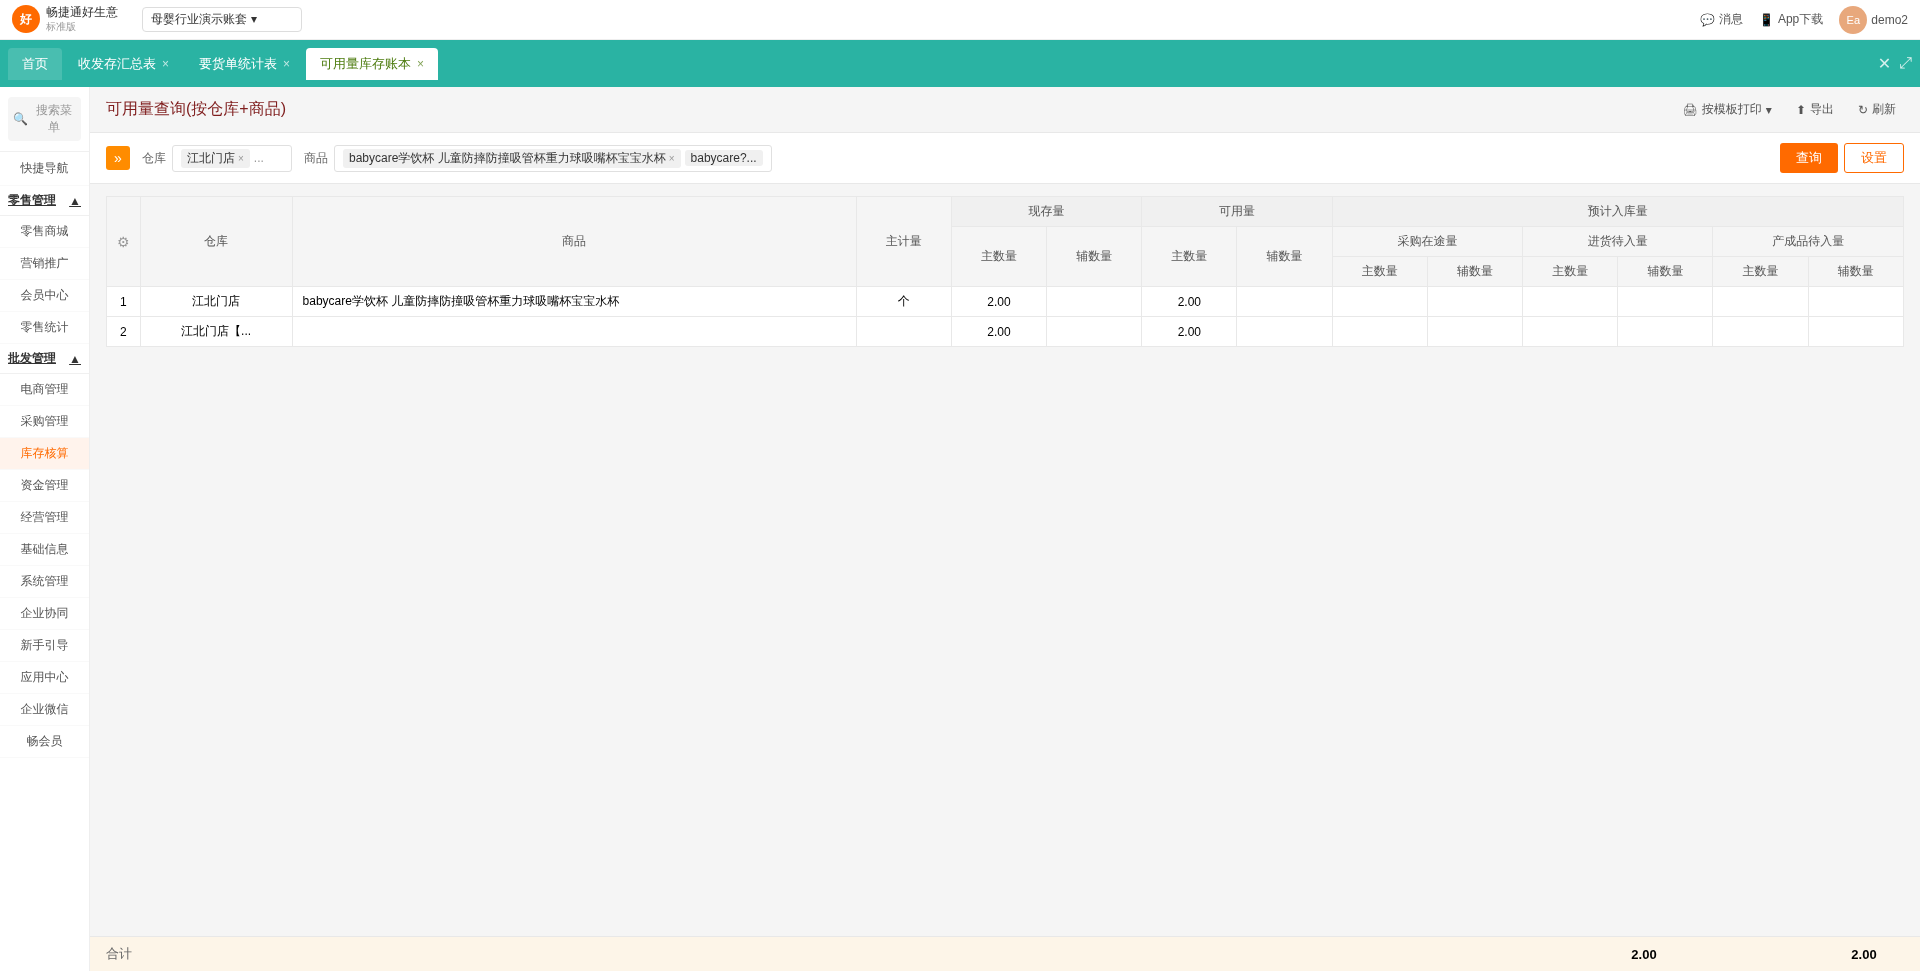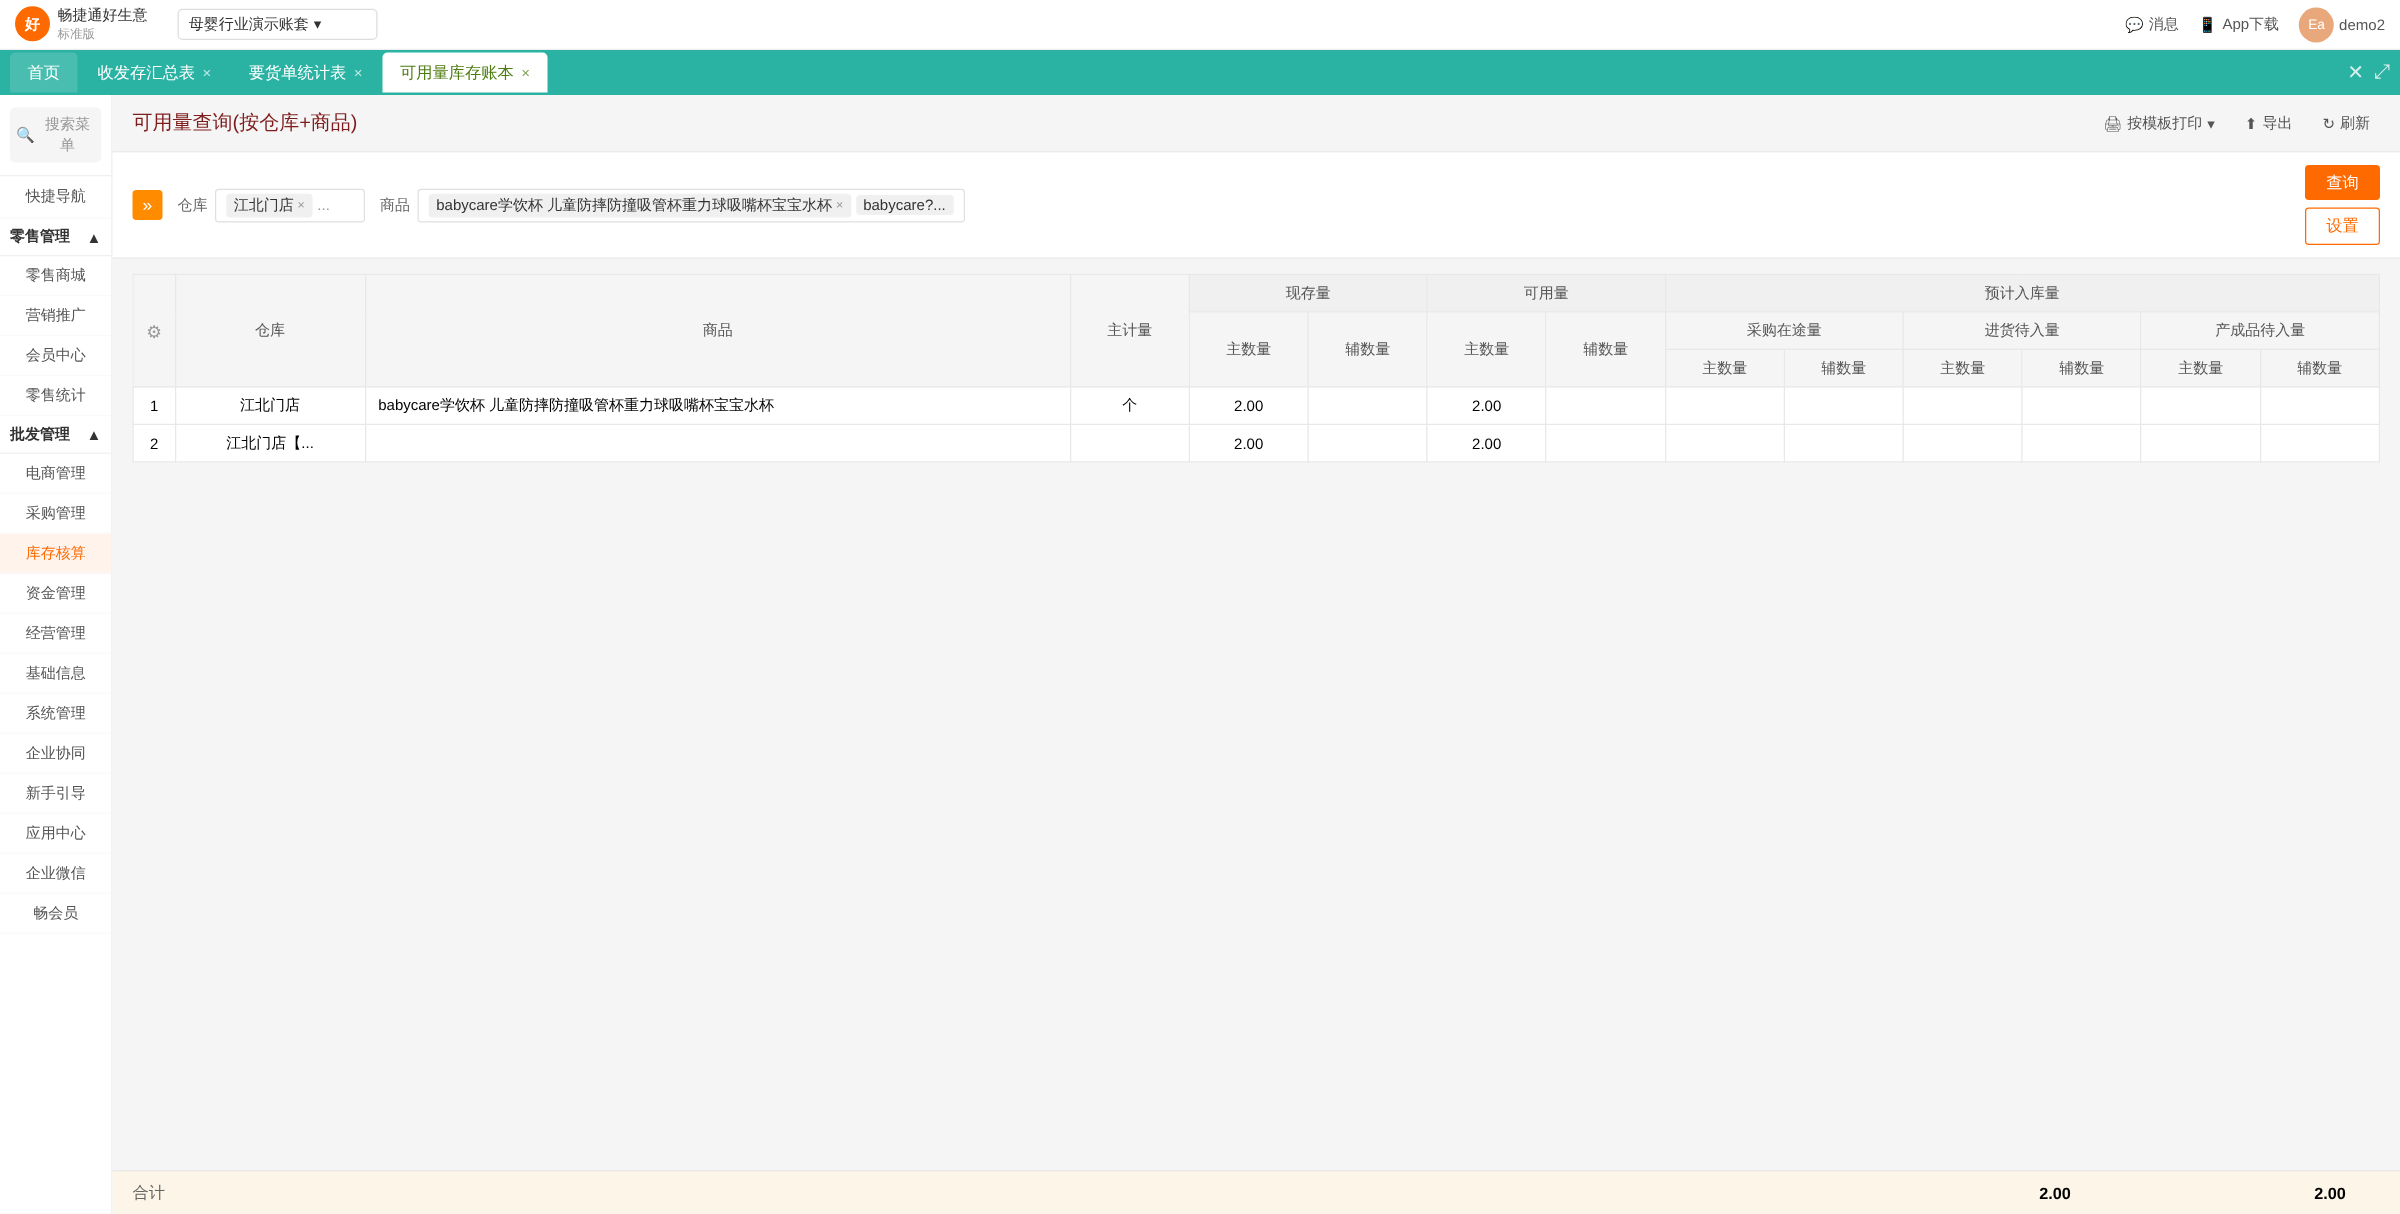--- a/index.html
+++ b/index.html
@@ -21,21 +21,21 @@
     .logo-icon { width: 28px; height: 28px; background: #ff6a00; border-radius: 50%; display: flex; align-items: center; justify-content: center; color: #fff; font-size: 12px; font-weight: bold; }
     .logo-text { font-size: 12px; color: #333; line-height: 1.2; }
     .logo-sub { font-size: 10px; color: #999; }
     .company-selector { display: flex; align-items: center; gap: 4px; border: 1px solid #ddd; border-radius: 4px; padding: 3px 8px; font-size: 12px; color: #333; cursor: pointer; margin-left: 16px; min-width: 160px; }
     .top-bar-right { display: flex; align-items: center; gap: 16px; font-size: 12px; color: #555; }
     .top-bar-right-item { display: flex; align-items: center; gap: 4px; cursor: pointer; }
     .avatar { width: 28px; height: 28px; border-radius: 50%; background: #e8a87c; display: flex; align-items: center; justify-content: center; color: #fff; font-size: 11px; overflow: hidden; }
 
     
     .nav-tabs {
-      height: 36px;
+      height: 47px;
       background: #2ab3a3;
       display: flex;
       align-items: center;
       padding: 0 8px;
       flex-shrink: 0;
       gap: 2px;
     }
     .nav-tab {
       height: 32px;
       padding: 0 14px;
@@ -66,21 +66,21 @@
       background: #fff;
       border-right: 1px solid #eee;
       display: flex;
       flex-direction: column;
       overflow-y: auto;
       flex-shrink: 0;
     }
     .sidebar-search { padding: 10px 8px; border-bottom: 1px solid #f0f0f0; }
     .sidebar-search-btn { width: 100%; background: #f5f5f5; border: none; border-radius: 4px; padding: 5px; font-size: 12px; color: #999; cursor: pointer; display: flex; align-items: center; justify-content: center; gap: 4px; }
     .sidebar-nav-item { padding: 8px 4px; font-size: 12px; color: #555; cursor: pointer; text-align: center; border-bottom: 1px solid #f9f9f9; }
-    .sidebar-section { padding: 6px 8px; display: flex; align-items: center; justify-content: space-between; font-size: 12px; color: #333; cursor: pointer; border-bottom: 1px solid #f0f0f0; font-weight: bold; }
+    .sidebar-section { padding: 6px 8px; display: flex; align-items: center; justify-content: space-between; font-size: 12px; color: #333; cursor: pointer; border-bottom: 1px solid #f0f0f0; font-weight: bold; text-decoration: underline; }
     .sidebar-section-item { padding: 7px 8px; font-size: 12px; color: #555; cursor: pointer; text-align: center; border-bottom: 1px solid #f9f9f9; }
     .sidebar-section-item.active { color: #ff6a00; background: #fff3ec; }
 
     
     .content { flex: 1; display: flex; flex-direction: column; overflow: hidden; }
 
     
     .page-header {
       background: #f5f5f5;
       padding: 10px 16px;
@@ -116,21 +116,21 @@
       align-items: center;
       justify-content: center;
       flex-shrink: 0;
     }
     .filter-group { display: flex; align-items: center; gap: 6px; }
     .filter-label { font-size: 12px; color: #666; white-space: nowrap; }
     .filter-field { display: flex; align-items: center; gap: 4px; border: 1px solid #e0e0e0; border-radius: 3px; padding: 3px 8px; background: #fff; min-width: 120px; }
     .filter-tag { background: #f0f0f0; border-radius: 3px; padding: 1px 6px; font-size: 12px; color: #333; display: flex; align-items: center; gap: 3px; }
     .filter-tag-close { cursor: pointer; color: #999; font-size: 10px; }
     .filter-more { color: #999; font-size: 12px; cursor: pointer; }
-    .filter-actions { margin-left: auto; display: flex; gap: 6px; flex-direction: column; }
+    .filter-actions { margin-left: auto; display: flex; gap: 6px; }
     .btn-primary { background: #ff6a00; color: #fff; border: none; border-radius: 3px; padding: 5px 16px; font-size: 13px; cursor: pointer; }
     .btn-secondary { background: #fff; color: #ff6a00; border: 1px solid #ff6a00; border-radius: 3px; padding: 5px 16px; font-size: 13px; cursor: pointer; }
 
     
     .table-area { flex: 1; overflow: auto; padding: 12px 16px 0; }
     .data-table { width: 100%; border-collapse: collapse; background: #fff; }
     .data-table th, .data-table td { border: 1px solid #e8e8e8; padding: 6px 10px; font-size: 12px; text-align: center; white-space: nowrap; }
     .data-table thead th { background: #f5f5f5; color: #555; font-weight: normal; }
     .data-table thead th.group-header { background: #f0f0f0; }
     .data-table tbody tr td:nth-child(3) { text-align: left; }

